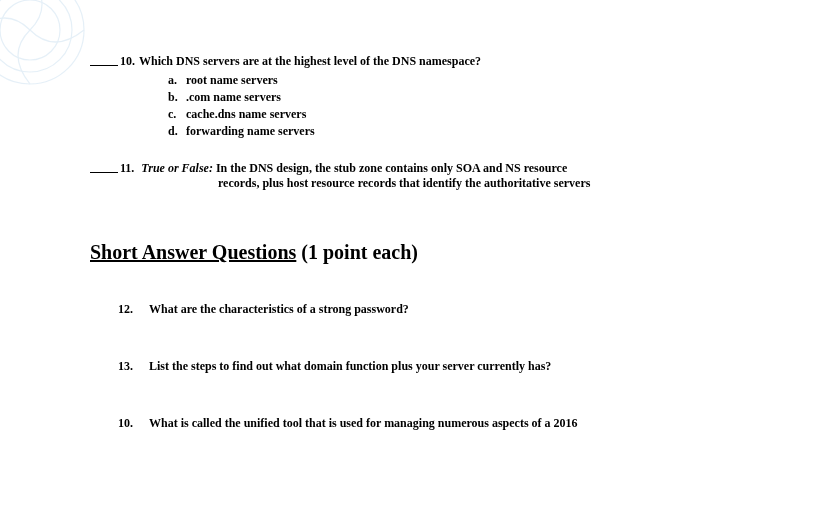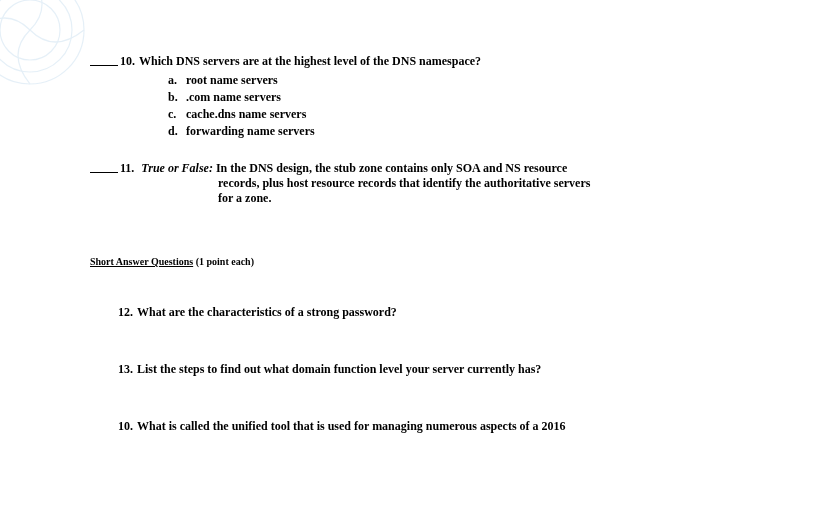--- a/index.html
+++ b/index.html
@@ -83,38 +83,38 @@
     }
     .italic {
       font-style: italic;
       font-weight: bold;
     }
     .q11-continuation {
       font-weight: bold;
       margin-left: 98px;
     }
     .section-header {
-      font-size: 10px;
+      font-size: 20px;
       margin-bottom: 38px;
     }
     .section-title {
       font-weight: bold;
       text-decoration: underline;
     }
     .section-points {
       font-weight: bold;
     }
     .sa-question {
       margin-left: 28px;
       margin-bottom: 42px;
       display: flex;
     }
     .sa-number {
       font-weight: bold;
-      margin-right: 4px;
+      margin-right: 16px;
       white-space: nowrap;
     }
     .sa-text {
       font-weight: bold;
     }
     .sa-q14 {
       margin-left: 28px;
       display: flex;
     }
     .sa-q14-text {
@@ -165,36 +165,35 @@
 </div>
 
 <div class="q11-block">
   <span class="blank"></span>
   <div class="q11-content">
     <div class="q11-firstline">
       <span class="q-number">11.</span>
       <span class="italic">True or False:</span><span> In the DNS design, the </span><span>stub zone</span><span> contains only SOA and NS resource</span>
     </div>
     <div class="q11-continuation">records, plus host resource records that identify the authoritative servers</div>
-    <div class="q11-continuation">for a zone.</div>
   </div>
 </div>
 
 <div class="section-header">
   <span class="section-title">Short Answer Questions</span><span class="section-points"> (1 point each)</span>
 </div>
 
 <div class="sa-question">
   <span class="sa-number">12.</span>
   <span class="sa-text">What are the characteristics of a strong password?</span>
 </div>
 
 <div class="sa-question">
   <span class="sa-number">13.</span>
-  <span class="sa-text">List the steps to find out what domain function level your server currently has?</span>
+  <span class="sa-text">List the steps to find out what domain function plus your server currently has?</span>
 </div>
 
 <div>
   <div class="sa-q14">
     <span class="sa-number">10.</span>
     <span class="sa-q14-text">What is called the unified tool that is used for managing numerous aspects of a 2016</span>
   </div>
 </div>
 
 </body></html>

